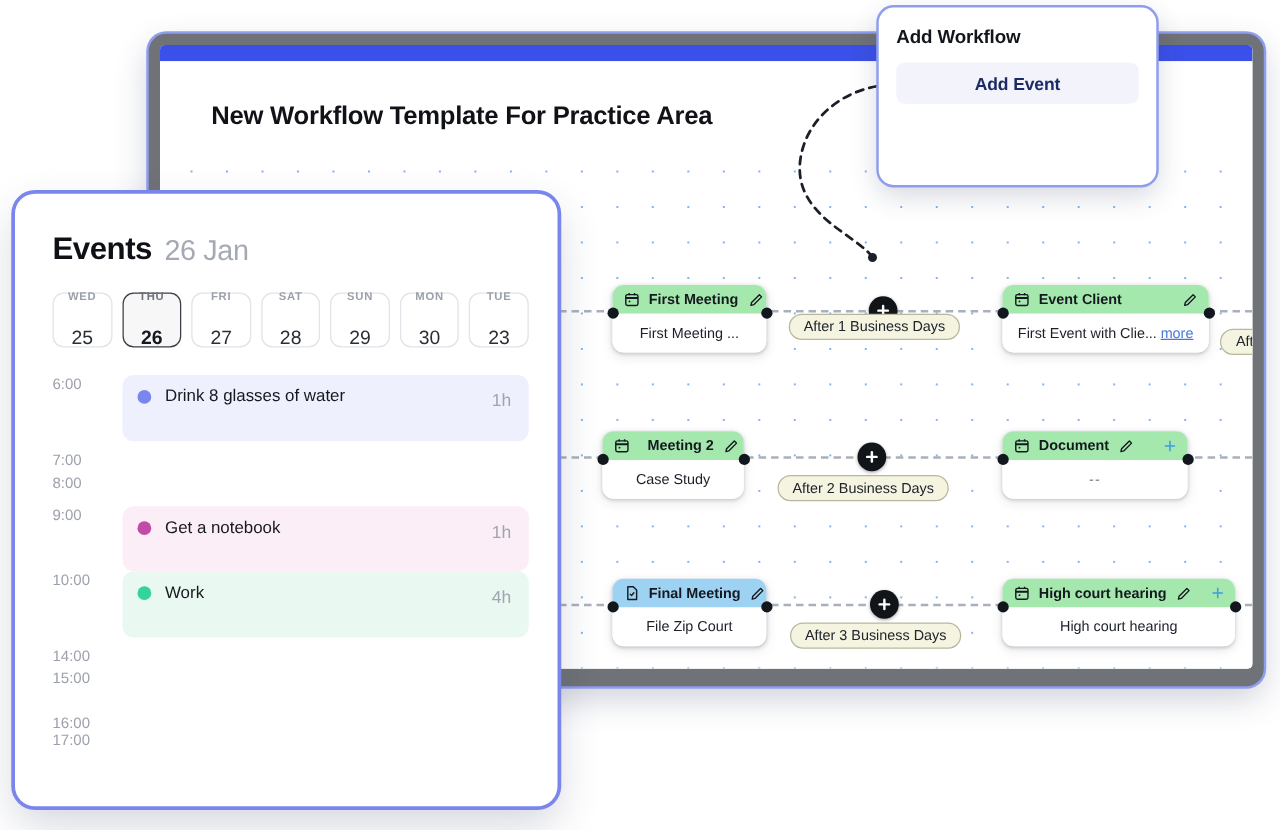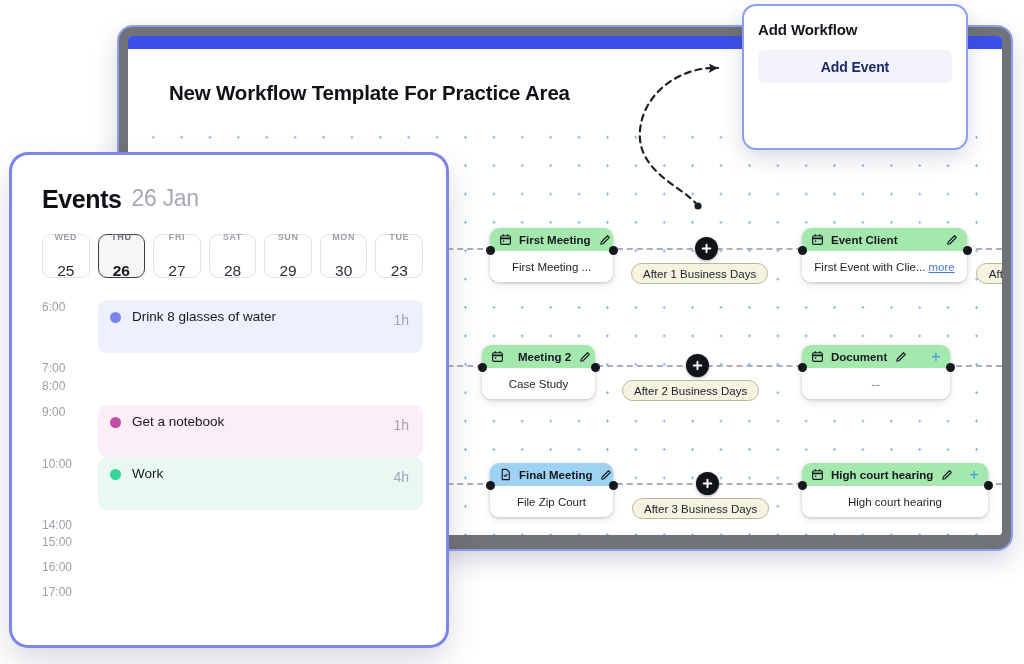--- a/index.html
+++ b/index.html
@@ -153,21 +153,21 @@
     box-shadow: 0 1px 3px rgba(0,0,0,.35);
   }
   .plusbtn svg { width: 13px; height: 13px; }
 
   
   .arrow-svg { position:absolute; left:626px; top:48px; width:120px; height:170px; pointer-events:none; }
 
   
   .popup {
     position: absolute;
-    left: 744px; top: 6px;
+    left: 703px; top: 6px;
     width: 222px; height: 142px;
     background: #ffffff;
     border-radius: 12px;
     padding: 15px 14px 14px 14px;
     box-shadow: 0 0 0 2px #8f9dee, 0 8px 22px rgba(40,50,90,.20);
   }
   .popup-title {
     font-size: 15px; font-weight: 700; color: #12151b;
     margin-bottom: 12px; letter-spacing: -0.1px;
   }
@@ -188,21 +188,21 @@
     position: absolute;
     left: 12px; top: 155px;
     width: 434px; height: 490px;
     background: #ffffff;
     border-radius: 16px;
     box-shadow: 0 0 0 3px #7b86ec, 0 14px 34px rgba(40,50,90,.20);
     padding: 30px 23px 0 30px;
     overflow: hidden;
   }
   .events-head {
-    display: flex; align-items: flex-start; gap: 10px;
+    display: flex; align-items: flex-end; gap: 10px;
     margin-bottom: 20px;
   }
   .events-head .ev-title { font-size: 25px; font-weight: 700; color:#0e1116; letter-spacing:-0.4px; }
   .events-head .ev-date  { font-size: 23px; font-weight: 400; color:#a4a9b3; letter-spacing:-0.3px; }
 
   .daystrip { display:flex; gap: 8px; margin-bottom: 22px; }
   .daycell {
     width: 49px; height: 44px;
     border: 1.3px solid #e1e3e8;
     border-radius: 9px;
@@ -280,21 +280,21 @@
             <span class="port right"></span>
           </div>
 
           <div class="plusbtn" style="left:567px; top:122px;">
             <svg viewBox="0 0 24 24" fill="none" stroke="#fff" stroke-width="3.6" stroke-linecap="round">
               <line x1="12" y1="5" x2="12" y2="19"></line>
                 <line x1="5" y1="12" x2="19" y2="12"></line>
             </svg>
           </div>
 
-          <div class="pill" style="left:503px; top:148px;">
+          <div class="pill" style="left:503px; top:136px;">
             <span>After 1 Business Days</span>
           </div>
 
           <div class="node" style="left:674px; top:113px; width:165px;">
             <div class="node-head green">
               <span class="ico">
                 <svg viewBox="0 0 24 24" fill="none" stroke="#14181f" stroke-width="2.1">
                   <rect x="3" y="5" width="18" height="16" rx="2.5"></rect>
                   <line x1="3" y1="10" x2="21" y2="10" stroke-width="3"></line>
                   <line x1="8" y1="2.5" x2="8" y2="6"></line>
@@ -553,21 +553,21 @@
       </div>
 
       <div class="sc-row" style="height:25px; padding-top:8px;">
         <div class="sc-time">14:00</div>
         <div style="flex:1"></div>
       </div>
       <div class="sc-row" style="height:25px;gap:16px;">
         <div class="sc-time">15:00</div>
         <div style="flex:1"></div>
       </div>
-      <div class="sc-row" style="height:25px;">
+      <div class="sc-row" style="height:25px;align-items:flex-end;">
         <div class="sc-time">16:00</div>
         <div style="flex:1"></div>
       </div>
       <div class="sc-row" style="height:25px;">
         <div class="sc-time">17:00</div>
         <div style="flex:1"></div>
       </div>
 
     </div>
   </div>

